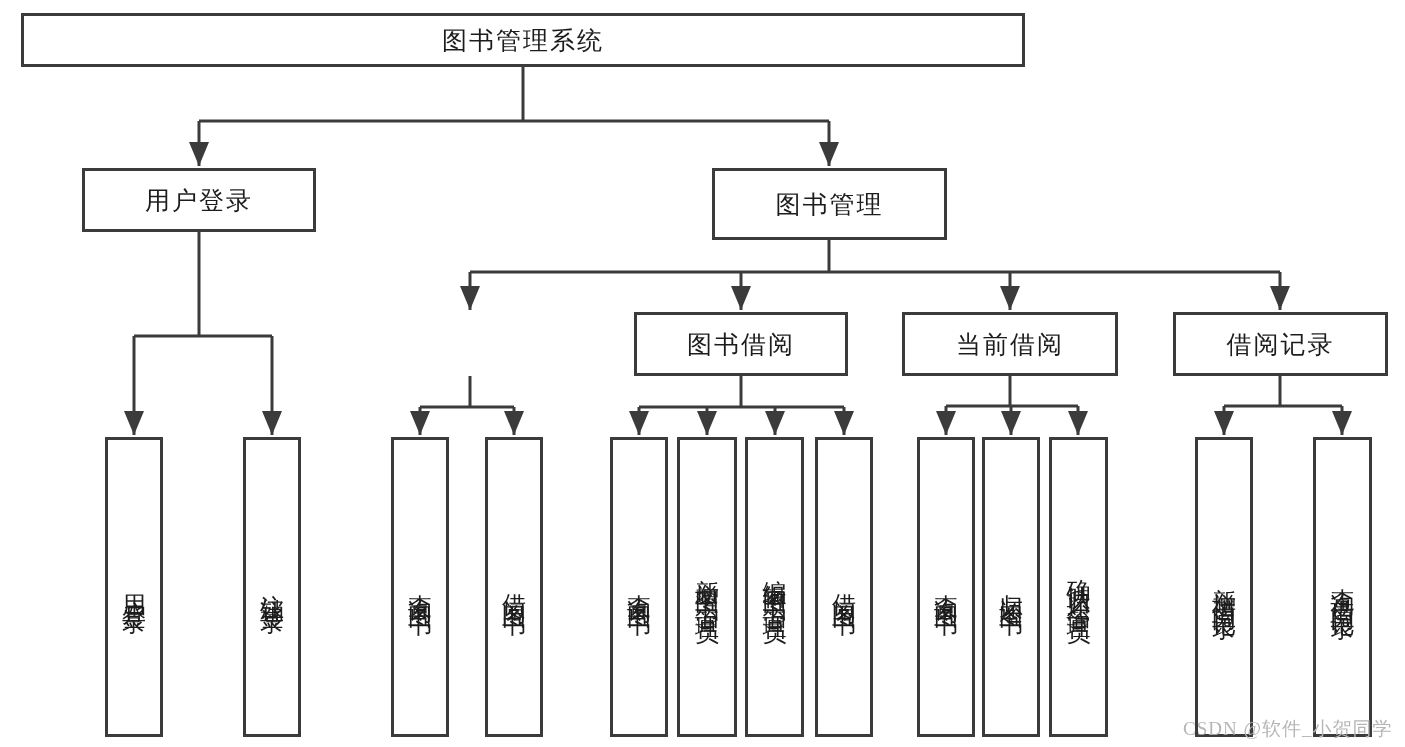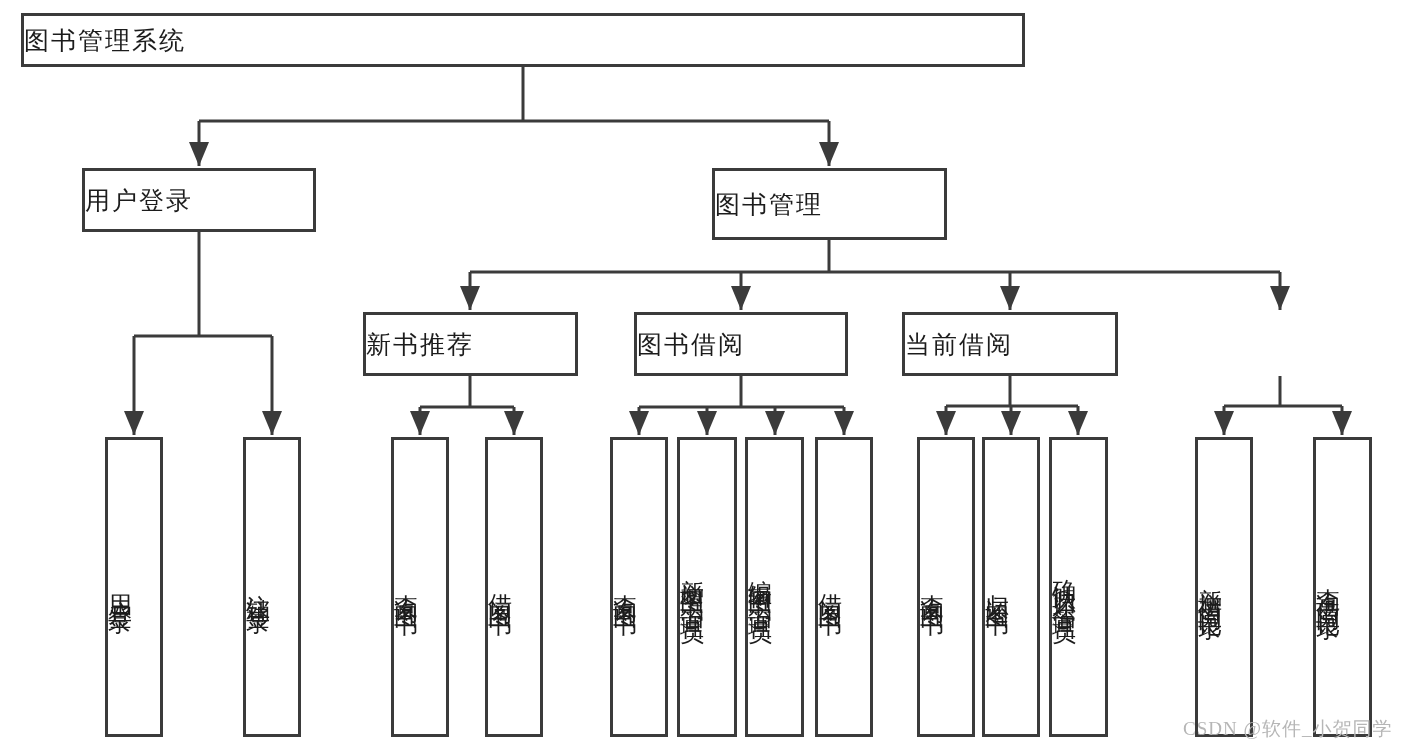--- a/index.html
+++ b/index.html
@@ -13,21 +13,21 @@
   }
   svg.wires {
     position:absolute; left:0; top:0;
     color:var(--line,#3b3b3b);
   }
   .node {
     position:absolute;
     box-sizing:border-box;
     border:3px solid var(--box-border,#3b3b3b);
     background:#ffffff;
-    display:flex; align-items:center; 
+    display:flex; align-items:center; justify-content:center;
     text-align:center;
   }
   .hlabel {
     font-size:25px;
     letter-spacing:2px;
     white-space:nowrap;
   }
   .vlabel {
     writing-mode:vertical-rl;
     text-orientation:mixed;
@@ -106,28 +106,28 @@
     <span class="hlabel">图书管理系统</span>
   </div>
 
   <div class="node" style="left:82px;top:168px;width:234px;height:64px">
     <span class="hlabel">用户登录</span>
   </div>
   <div class="node" style="left:712px;top:168px;width:235px;height:72px">
     <span class="hlabel">图书管理</span>
   </div>
 
-  <div class="node" style="left:363px;top:312px;width:215px;height:64px">
-    <span class="hlabel">新书推荐</span>
-  </div>
   <div class="node" style="left:634px;top:312px;width:214px;height:64px">
     <span class="hlabel">图书借阅</span>
   </div>
   <div class="node" style="left:902px;top:312px;width:216px;height:64px">
     <span class="hlabel">当前借阅</span>
+  </div>
+  <div class="node" style="left:1173px;top:312px;width:215px;height:64px">
+    <span class="hlabel">借阅记录</span>
   </div>
 
   <div class="node" style="left:105px;top:437px;width:58px;height:300px">
     <span class="vlabel">用户登录</span>
   </div>
   <div class="node" style="left:243px;top:437px;width:58px;height:300px">
     <span class="vlabel">注销登录</span>
   </div>
 
   <div class="node" style="left:391px;top:437px;width:58px;height:300px">

